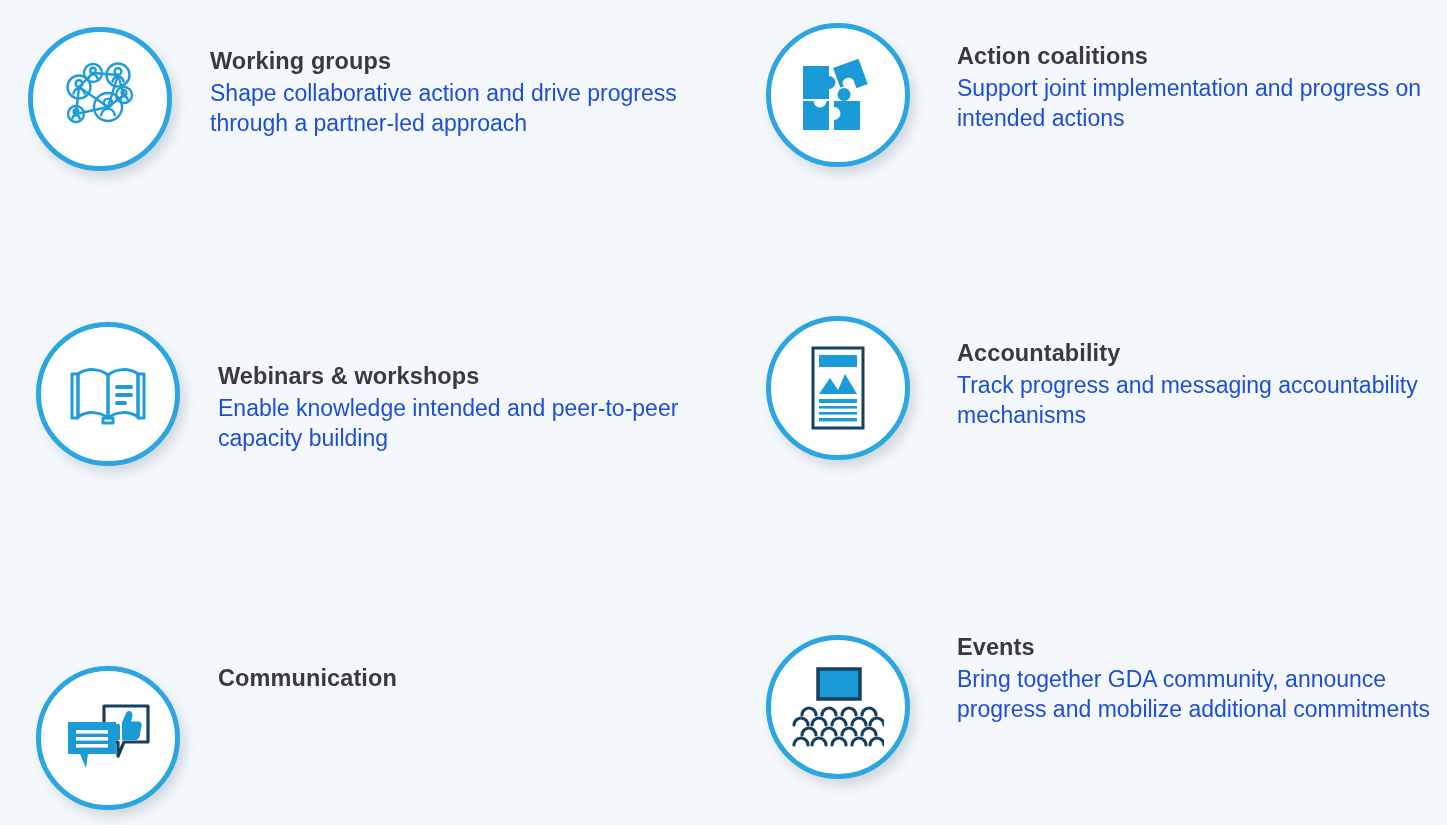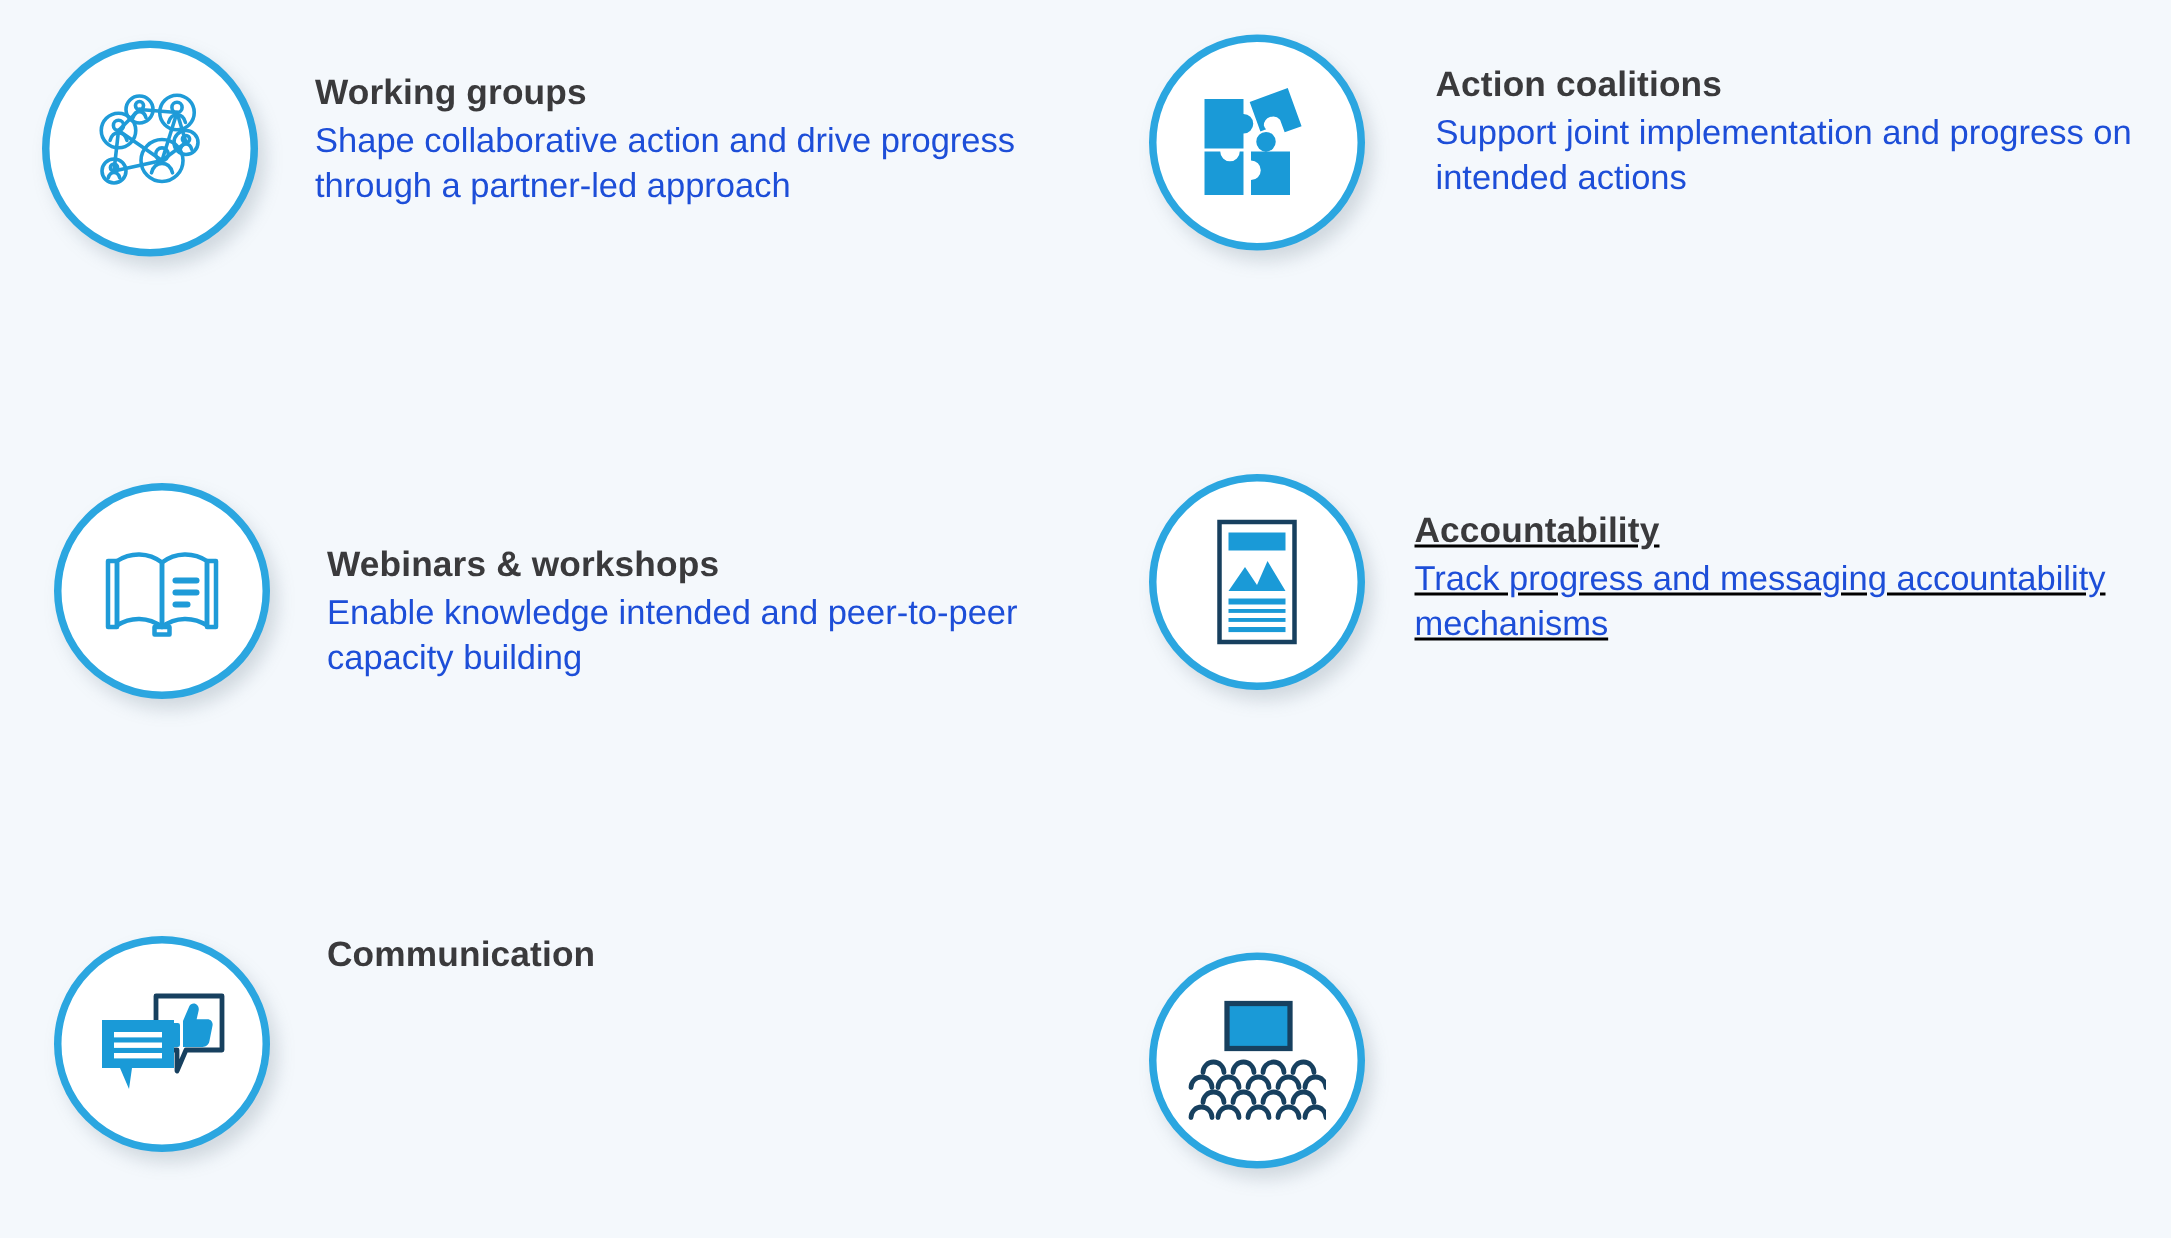--- a/index.html
+++ b/index.html
@@ -70,23 +70,23 @@
   #item-working-groups    { left: 28px;  top: 27px;  }
   #item-working-groups   .copy { margin-left: 38px; width: 500px; }
 
   #item-action-coalitions  { left: 766px; top: 23px;  }
   #item-action-coalitions .copy { margin-left: 47px; width: 500px; }
 
   #item-webinars-workshops { left: 36px;  top: 322px; }
   #item-webinars-workshops .copy { margin-left: 38px; width: 470px; }
 
   #item-accountability     { left: 766px; top: 316px; }
-  #item-accountability   .copy { margin-left: 33px; width: 480px; text-decoration: underline; }
-
-  #item-communication      { left: 36px;  top: 624px; }
+  #item-accountability   .copy { margin-left: 47px; width: 480px; }
+
+  #item-communication      { left: 36px;  top: 666px; }
   #item-communication    .copy { margin-left: 38px; width: 500px; }
 
   #item-events             { left: 766px; top: 635px; }
   #item-events           .copy { margin-left: 47px; width: 480px; }
 
   
   #item-working-groups   .copy { margin-top: 18px; }
   #item-action-coalitions .copy { margin-top: 17px; }
   #item-webinars-workshops .copy { margin-top: 38px; }
   #item-accountability   .copy { margin-top: 21px; }
@@ -278,15 +278,19 @@
 
             <path d="M2 80 a7 7 0 0 1 14 0"></path>
             <path d="M20 80 a7 7 0 0 1 14 0"></path>
             <path d="M40 80 a7 7 0 0 1 14 0"></path>
             <path d="M60 80 a7 7 0 0 1 14 0"></path>
             <path d="M78 80 a7 7 0 0 1 14 0"></path>
           </g>
         </svg>
       </span>
     </div>
+    <div class="copy">
+      <p class="title">Events</p>
+      <p class="desc">Bring together GDA community, announce progress and mobilize additional commitments</p>
+    </div>
   </div>
 
 </div>
 
 </body></html>

